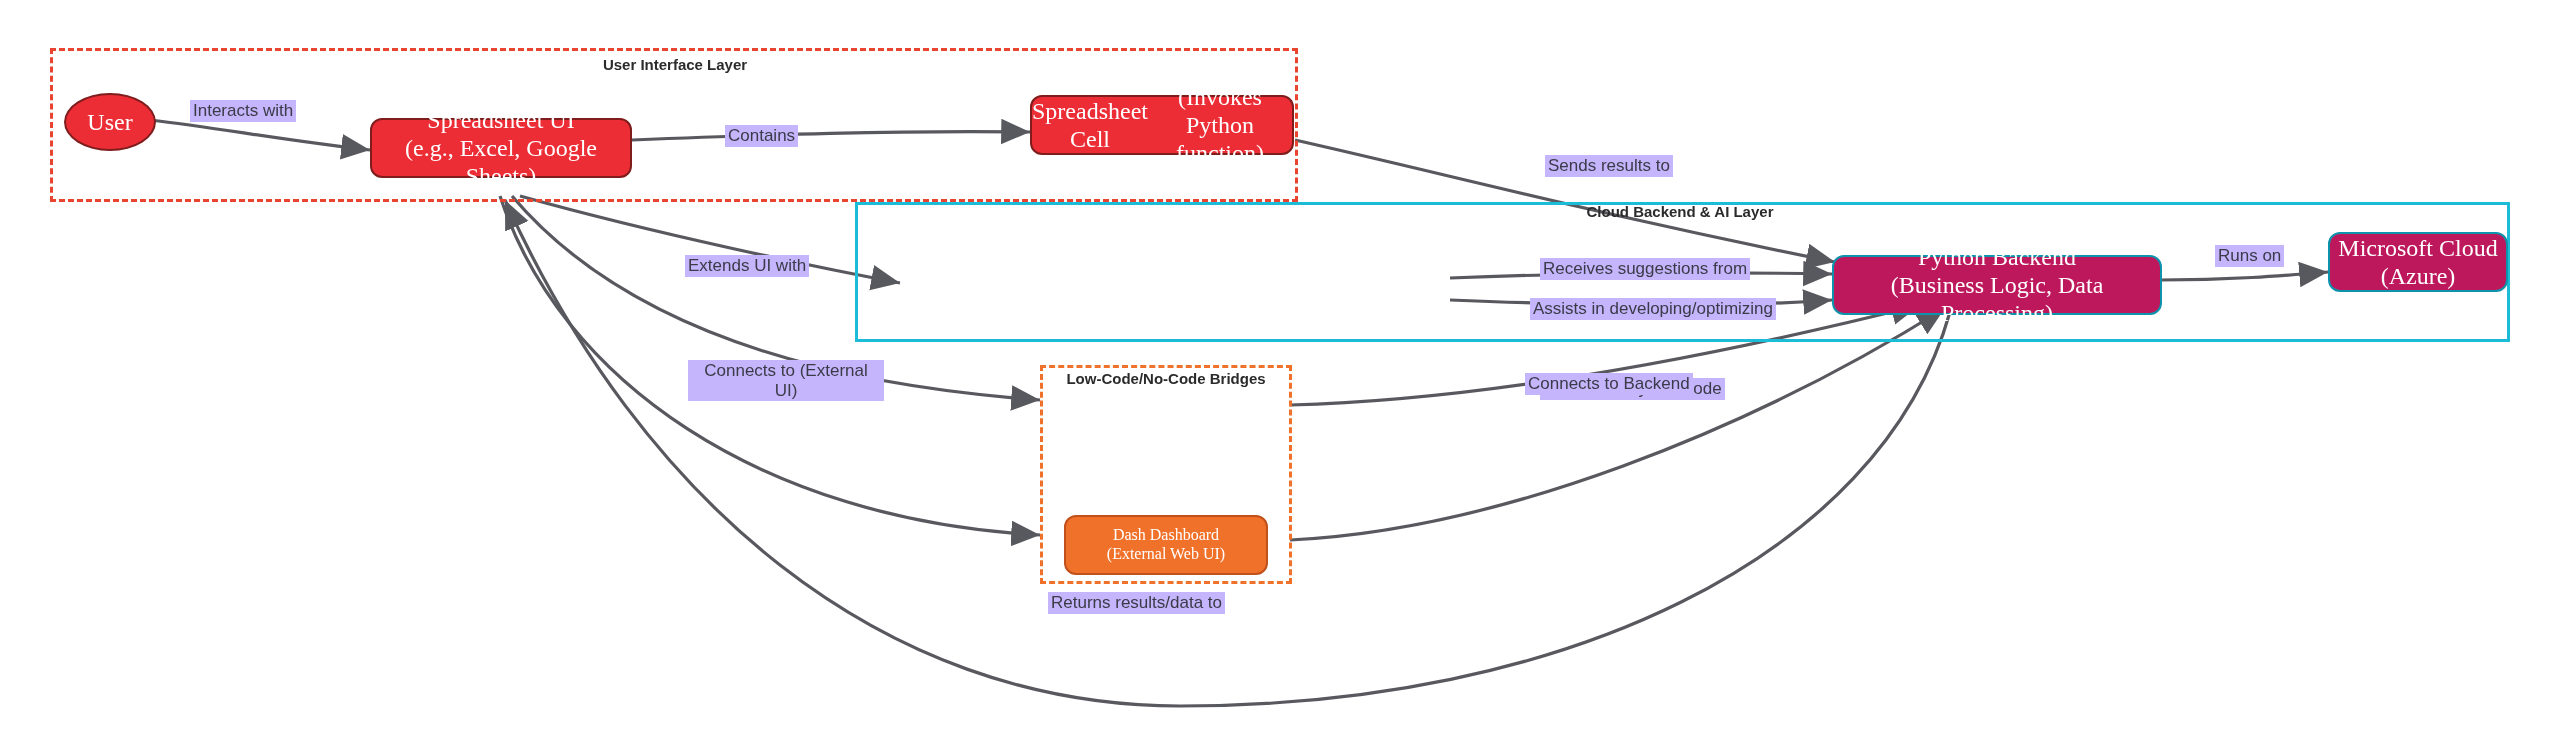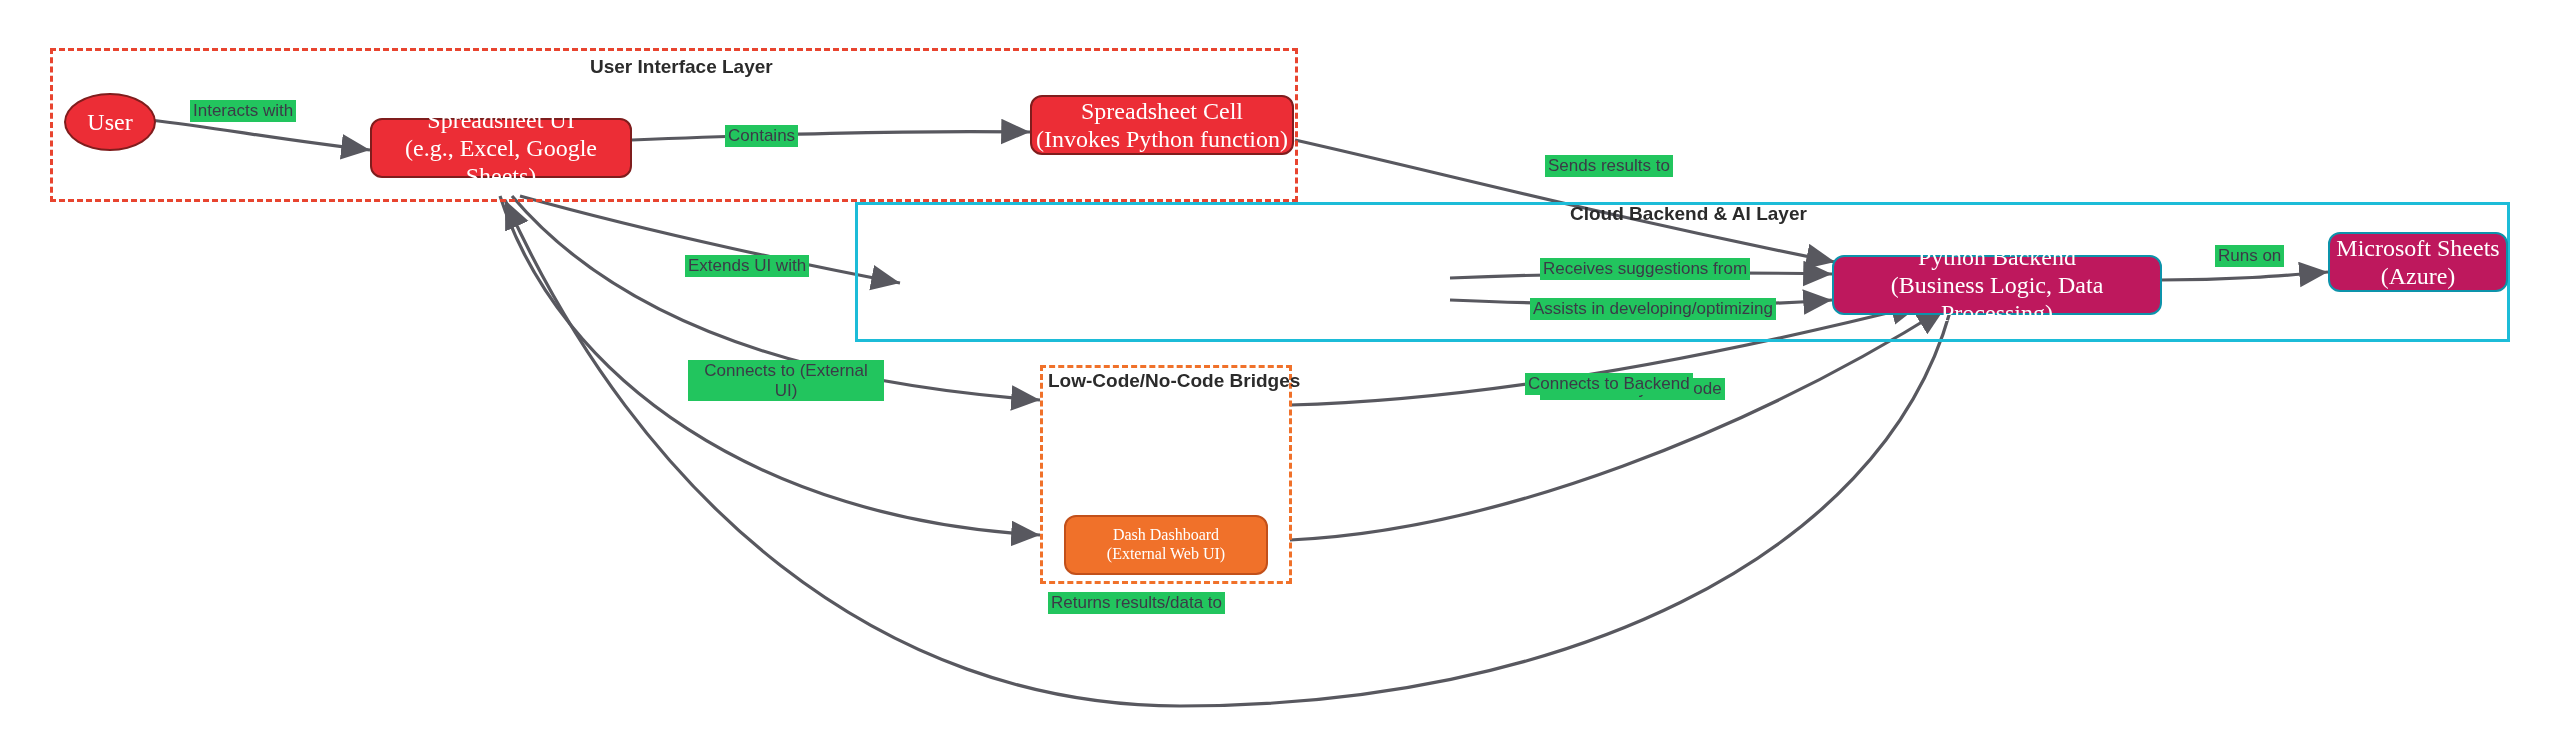--- a/index.html
+++ b/index.html
@@ -1,38 +1,38 @@
 <!DOCTYPE html>
 <html><head>
 <meta charset="utf-8">
 <style>
   html,body{margin:0;padding:0;background:#ffffff;}
   body{font-family:"Liberation Serif", serif;}
   #stage{position:relative;width:2560px;height:742px;overflow:hidden;background:#fff;}
 
   .subgraph{position:absolute;box-sizing:border-box;background:transparent;}
   .sg-title{position:absolute;font-family:"Liberation Sans",sans-serif;font-weight:bold;
-            font-size:19px;color:#2b2b2b;white-space:nowrap;text-align:center;}
+            font-size:15px;color:#2b2b2b;white-space:nowrap;text-align:center;}
 
   .node{position:absolute;box-sizing:border-box;display:flex;align-items:center;
         justify-content:center;text-align:center;color:#ffffff;line-height:1.18;
         font-size:24px;border-radius:12px;}
   .node span{display:block;}
 
   .n-red{background:#ec2d36;border:2px solid #7f1d1d;}
   .n-cyan{background:#be185d;border:2px solid #0d93ab;}
   .n-orange{background:#f0712a;border:2px solid #c2501a;}
 
   .diamond-wrap{position:absolute;display:flex;align-items:center;justify-content:center;}
   .diamond-wrap svg{position:absolute;left:0;top:0;}
   .diamond-label{position:relative;z-index:2;color:#ffffff;font-size:24px;
                  text-align:center;line-height:1.18;}
 
   .edge-label{position:absolute;font-family:"Liberation Sans",sans-serif;
-              font-size:17px;color:#3b3b47;background:#22c55e;white-space:nowrap;
+              font-size:17px;color:#3b3b47;background:#c4b5fd;white-space:nowrap;
               padding:1px 3px;text-align:center;line-height:1.15;}
   .edge-label.two{white-space:normal;width:190px;}
 
   svg.edges{position:absolute;left:0;top:0;width:2560px;height:742px;overflow:visible;}
   .lnk{fill:none;stroke:#58585f;stroke-width:3.2;}
 </style>
 </head>
 <body>
 
 <div id="stage">
@@ -80,33 +80,33 @@
 
   <div class="node n-red" style="left:64px;top:93px;width:92px;height:58px;border-radius:50%;">
     <span>User</span>
   </div>
 
   <div class="node n-red" style="left:370px;top:118px;width:262px;height:60px;flex-direction:column;">
     <span>Spreadsheet UI</span>
     <span>(e.g., Excel, Google Sheets)</span>
   </div>
 
-  <div class="node n-red" style="left:1030px;top:95px;width:264px;height:60px;flex-direction:column;">
+  <div class="node n-red" style="left:1030px;top:95px;width:264px;height:60px;flex-direction:row;">
     <span>Spreadsheet Cell</span>
     <span>(Invokes Python function)</span>
   </div>
 
 
   <div class="node n-cyan" style="left:1832;left:1832px;top:255px;width:330px;height:60px;flex-direction:column;">
     <span>Python Backend</span>
     <span>(Business Logic, Data Processing)</span>
   </div>
 
   <div class="node n-cyan" style="left:2328px;top:232px;width:180px;height:60px;flex-direction:column;">
-    <span>Microsoft Sheets</span>
+    <span>Microsoft Cloud</span>
     <span>(Azure)</span>
   </div>
 
 
   <div class="node n-orange" style="left:1064px;top:515px;width:204px;height:60px;flex-direction:column;font-size:16px;">
     <span>Dash Dashboard</span>
     <span>(External Web UI)</span>
   </div>
 
   <div class="edge-label" style="left:190px;top:100px;">Interacts with</div>

